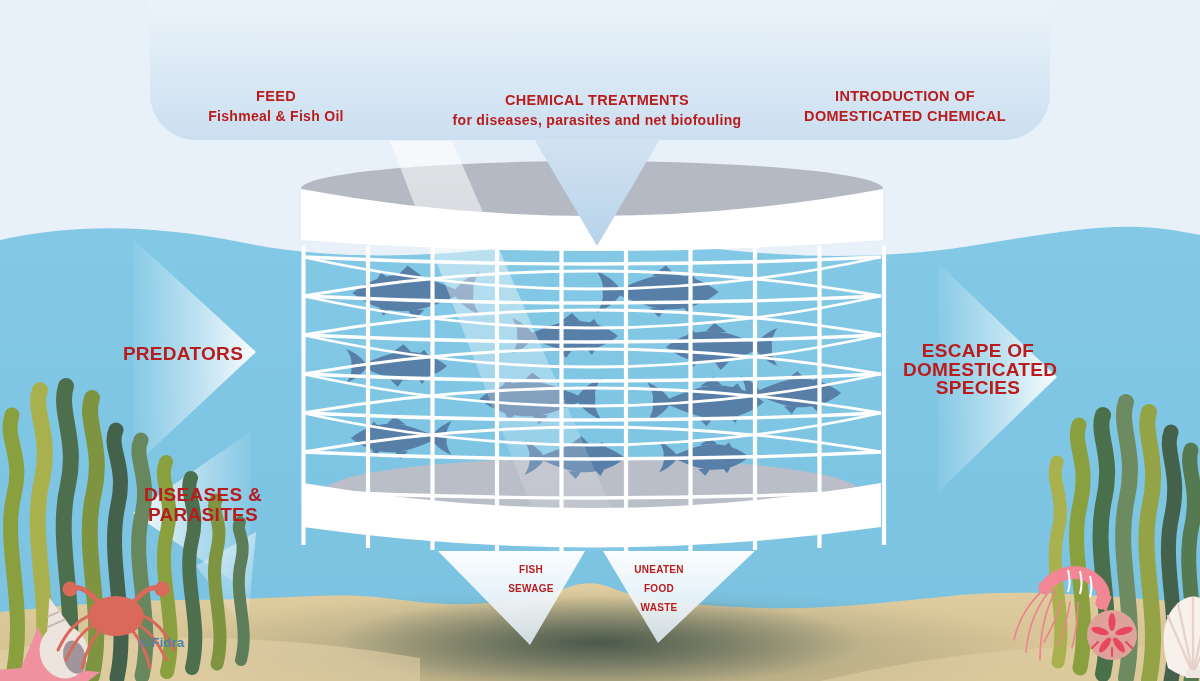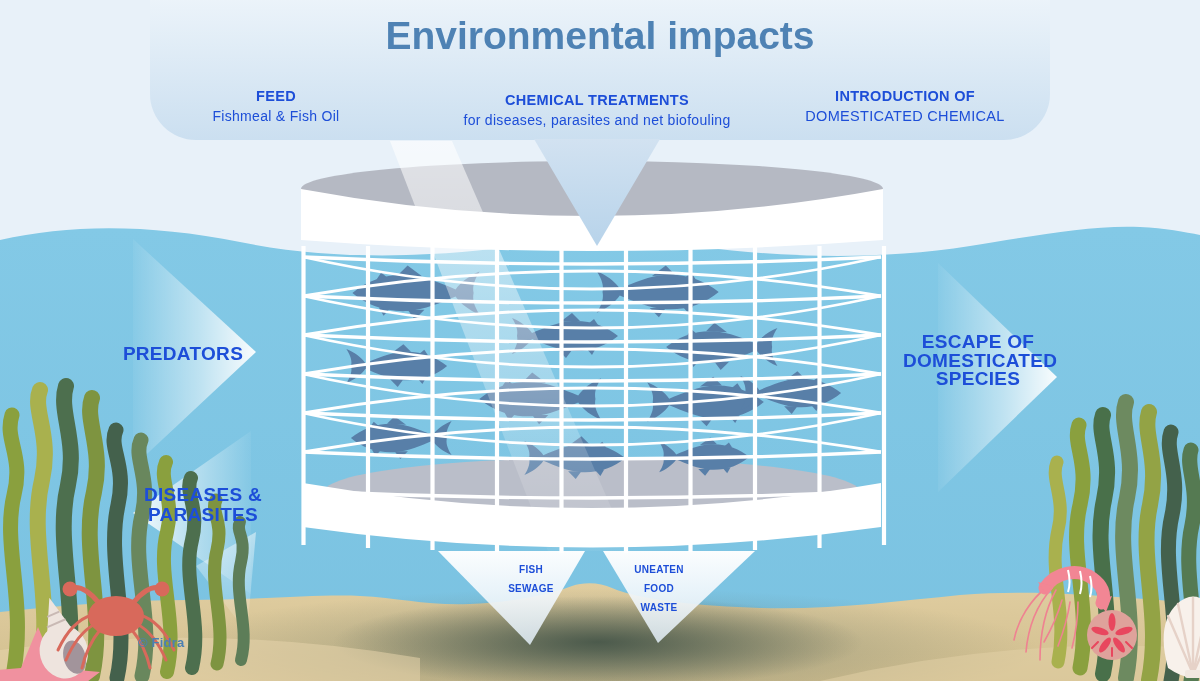--- a/index.html
+++ b/index.html
@@ -1,24 +1,24 @@
 <!DOCTYPE html>
 <html><head>
 <meta charset="utf-8">
 <style>
   html,body{margin:0;padding:0;background:#e8f1f9;}
   .stage{position:relative;width:1200px;height:681px;overflow:hidden;
          font-family:"Liberation Sans",sans-serif;}
   .stage svg{position:absolute;left:0;top:0;}
-  .txt{position:absolute;color:#1d4ed8;font-weight:bold;text-align:center;
+  .txt{position:absolute;color:#b91c1c;font-weight:bold;text-align:center;
        letter-spacing:.3px;line-height:20px;white-space:nowrap;}
   .title{position:absolute;left:150px;top:14px;width:900px;text-align:center;
          font-size:39px;font-weight:bold;color:#4e82b4;letter-spacing:0;}
   .toplabel{font-size:14.5px;}
-  .toplabel .s{font-weight:normal;}
+  .toplabel .s{font-weight:bold;}
   .sub-normalcase{font-size:14px;}
   .side{font-size:19px;}
   .small{font-size:10px;line-height:19px;}
   .credit{position:absolute;left:138px;top:635px;font-size:13px;font-weight:bold;
           color:#4c80b2;letter-spacing:.2px;}
 </style>
 </head>
 <body>
 
 <div class="stage">
@@ -263,21 +263,20 @@
       <path d="M1193,674 L1168,616"></path>
           <path d="M1193,674 L1178,604"></path>
       <path d="M1193,674 L1193,598"></path>
           <path d="M1193,674 L1208,604"></path>
       <path d="M1193,674 L1218,616"></path>
     </g>
     <rect x="1185" y="670" width="16" height="8" rx="2" fill="#f1e7e0"></rect>
   </g>
 </svg>
 
-<div class="title">Environmental impacts</div>
 
 <div class="txt toplabel" style="left:156px;top:86px;width:240px;">
   <div>FEED</div>
   <div class="s sub-normalcase">Fishmeal &amp; Fish Oil</div>
 </div>
 
 <div class="txt toplabel" style="left:417px;top:90px;width:360px;text-align:center;">
   <div>CHEMICAL TREATMENTS</div>
   <div class="s sub-normalcase">for diseases, parasites and net biofouling</div>
 </div>
@@ -287,21 +286,21 @@
   <div class="s">DOMESTICATED CHEMICAL</div>
 </div>
 
 <div class="txt side" style="left:108px;top:344px;width:150px;">PREDATORS</div>
 
 <div class="txt side" style="left:128px;top:485px;width:150px;">
   <div>DISEASES &amp;</div>
   <div>PARASITES</div>
 </div>
 
-<div class="txt side" style="left:903px;top:333px;width:150px;line-height:18.5px;">
+<div class="txt side" style="left:903px;top:342px;width:150px;line-height:18.5px;">
   <div>ESCAPE OF</div>
   <div>DOMESTICATED</div>
   <div>SPECIES</div>
 </div>
 
 <div class="txt small" style="left:461px;top:560px;width:140px;">
   <div>FISH</div>
   <div>SEWAGE</div>
 </div>
 

